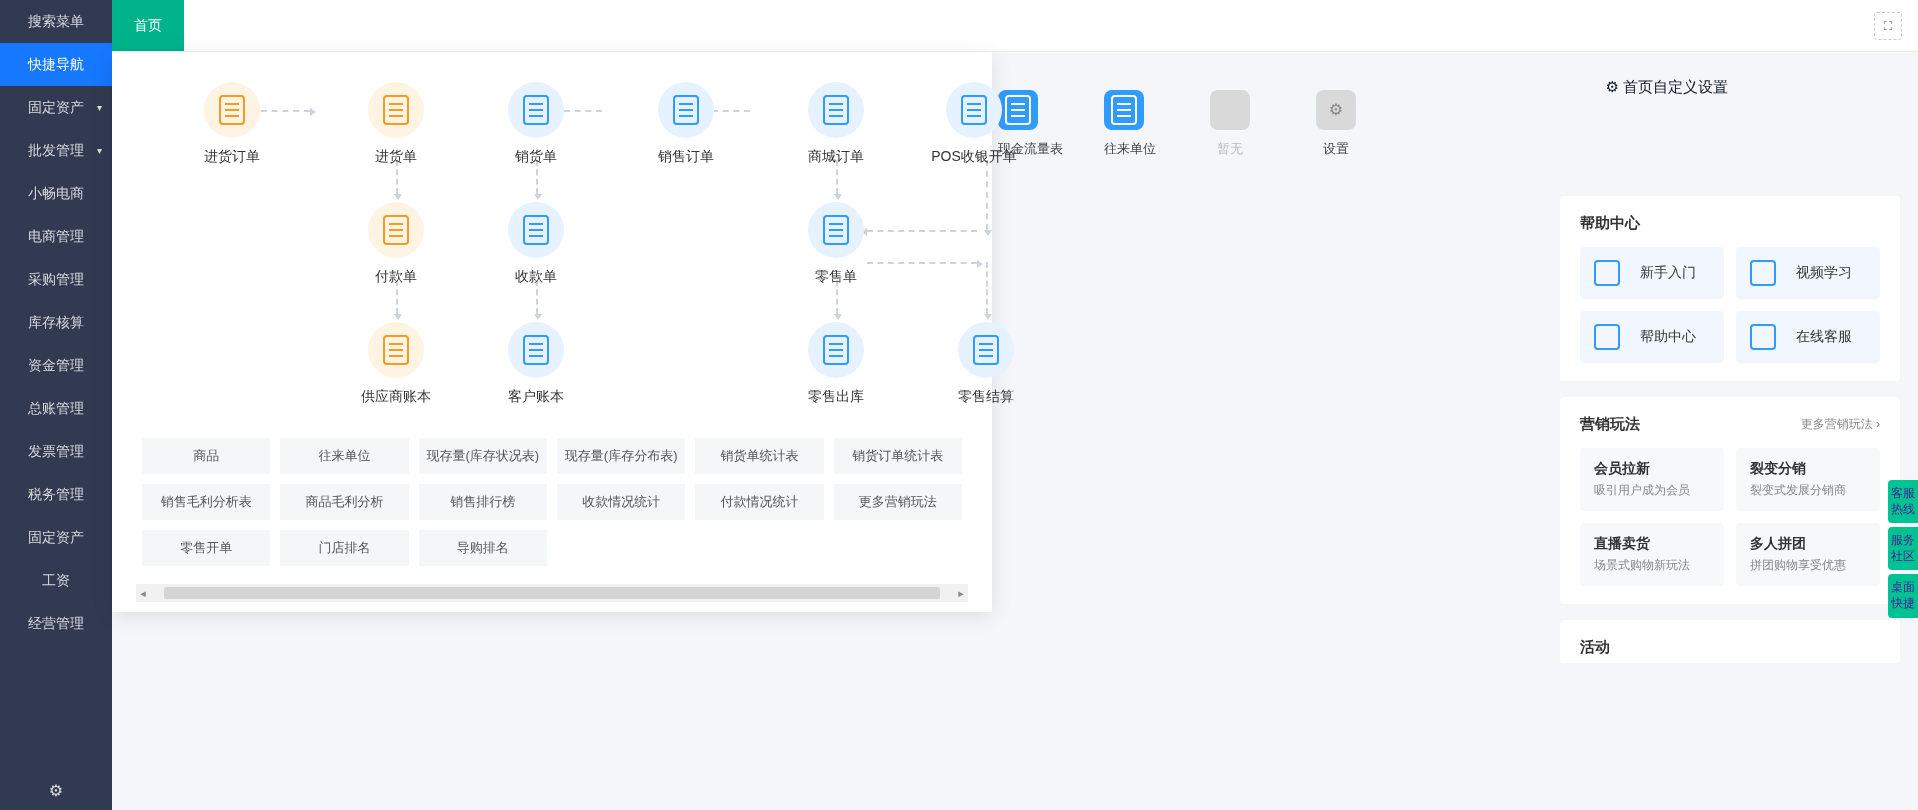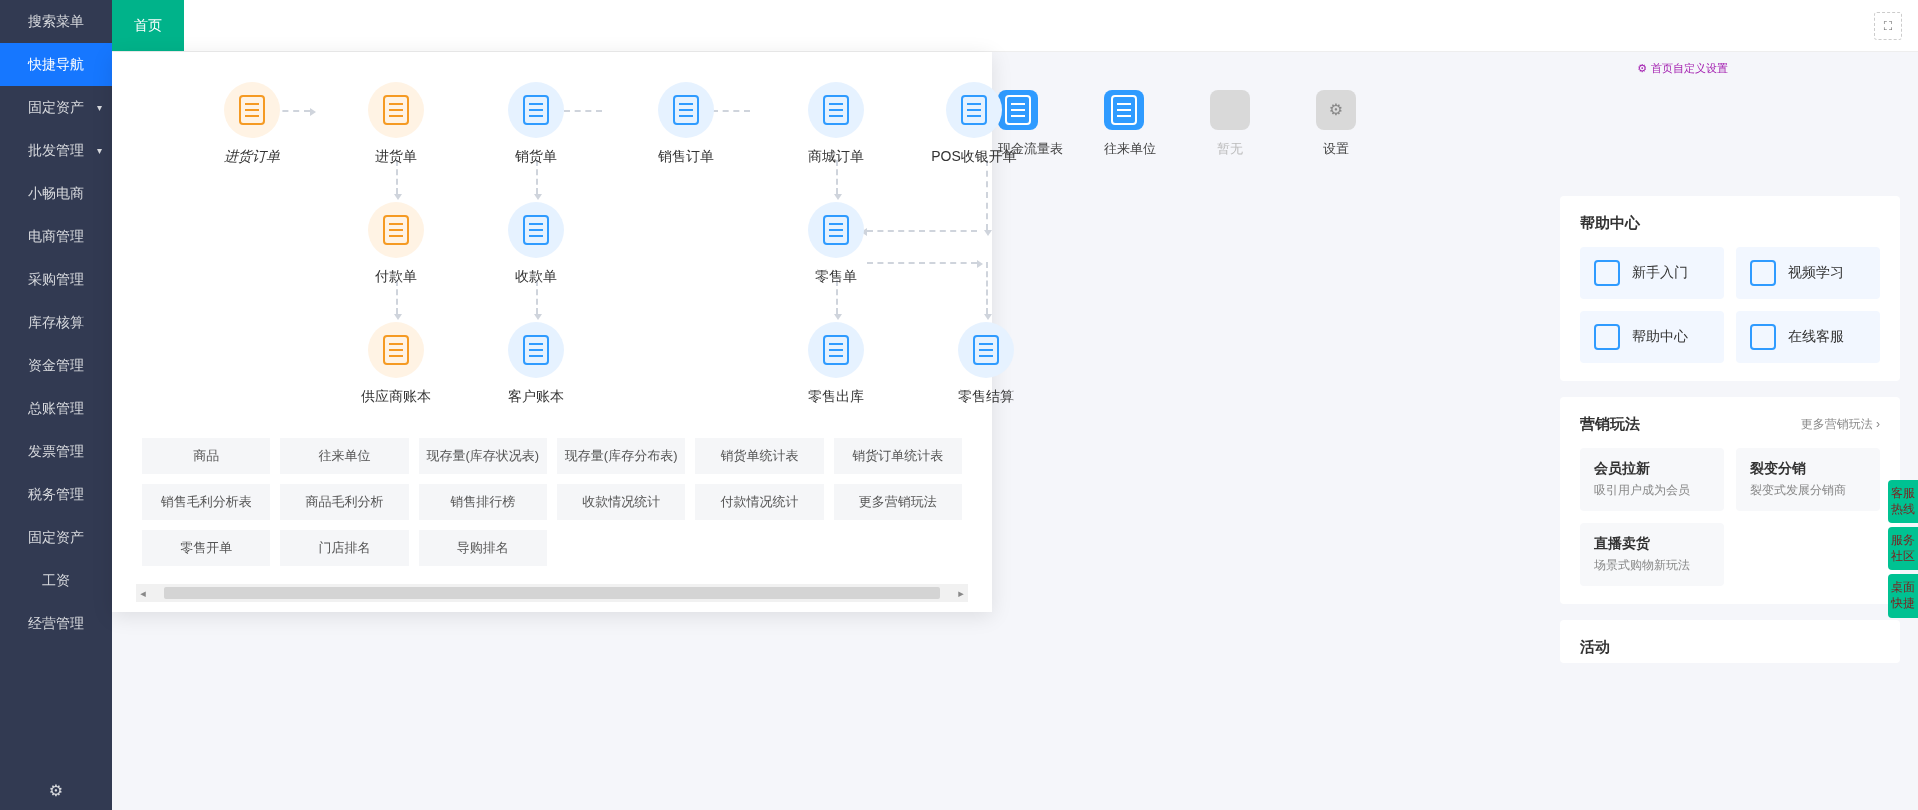--- a/index.html
+++ b/index.html
@@ -56,34 +56,34 @@
     .card-head { display: flex; justify-content: space-between; align-items: center; margin-bottom: 14px; }
     .card-title { font-size: 15px; font-weight: 600; color: #333; }
     .card-more { font-size: 12px; color: #888; cursor: pointer; }
     .shortcuts-row { position: absolute; left: 998px; top: 76px; right: 220px; height: 95px; display: flex; gap: 66px; align-items: center; }
     .shortcut { width: 40px; text-align: center; }
     .sc-icon { width: 40px; height: 40px; border-radius: 8px; margin: 0 auto 10px; display: flex; align-items: center; justify-content: center; color: #fff; }
     .sc-label { font-size: 13px; color: #444; white-space: nowrap; }
     .sc-blue { background: #2f9bff; }
     .sc-gray { background: #d9d9d9; }
 
-    .settings-link { position: absolute; top: 61px; right: 190px; font-size: 11px; color: #a21caf; cursor: pointer; }
+    .settings-link { position: absolute; top: 78px; right: 190px; font-size: 15px; color: #0f172a; cursor: pointer; }
     .settings-link::before { content: "⚙"; margin-right: 4px; }
 
     .help-grid, .mkt-grid { display: grid; grid-template-columns: 1fr 1fr; gap: 12px; }
-    .help-item { background: #f2f7ff; border-radius: 4px; height: 52px; display: flex; align-items: center; padding: 0 14px; gap: 12px; cursor: pointer; font-size: 14px; color: #333; }
+    .help-item { background: #f2f7ff; border-radius: 4px; height: 52px; display: flex; align-items: center; padding: 0 14px; gap: 20px; cursor: pointer; font-size: 14px; color: #333; }
     .help-ic { width: 26px; height: 26px; border: 2px solid #2f9bff; border-radius: 4px; }
 
     .mkt-item { background: #f7f8fa; border-radius: 4px; padding: 12px 14px; cursor: pointer; }
     .mkt-title { font-size: 14px; font-weight: 700; color: #333; margin-bottom: 4px; }
     .mkt-sub { font-size: 12px; color: #888; }
 
     
     .float-btns { position: absolute; right: 0; top: 480px; width: 30px; display: flex; flex-direction: column; gap: 4px; z-index: 40; }
-    .float-btn { background: #00c292; color: #7f1d1d; font-size: 12px; text-align: center; padding: 6px 3px; border-radius: 4px 0 0 4px; cursor: pointer; line-height: 1.3; }
+    .float-btn { background: #00c292; color: #4c1d95; font-size: 12px; text-align: center; padding: 6px 3px; border-radius: 4px 0 0 4px; cursor: pointer; line-height: 1.3; }
   </style>
 </head>
 <body>
 
 <div class="sidebar">
   <div class="sidebar-item">
       <span>搜索菜单</span>
     </div>
   <div class="sidebar-item active">
       <span>快捷导航</span>
@@ -202,20 +202,24 @@
           <div class="mkt-title">会员拉新</div>
           <div class="mkt-sub">吸引用户成为会员</div>
         </div>
       <div class="mkt-item">
           <div class="mkt-title">裂变分销</div>
           <div class="mkt-sub">裂变式发展分销商</div>
         </div>
       <div class="mkt-item">
           <div class="mkt-title">直播卖货</div>
           <div class="mkt-sub">场景式购物新玩法</div>
+        </div>
+      <div class="mkt-item">
+          <div class="mkt-title">多人拼团</div>
+          <div class="mkt-sub">拼团购物享受优惠</div>
         </div>
     </div>
   </div>
 
   <div class="card" style="padding-bottom:6px;">
     <div class="card-title">活动</div>
   </div>
 </div>
 
 <div class="flyout">
@@ -227,21 +231,21 @@
     <div class="arr v d" style="left:264px; top:78px; height:34px;"></div>
     <div class="arr v d" style="left:404px; top:78px; height:34px;"></div>
     <div class="arr v d" style="left:704px; top:78px; height:34px;"></div>
     <div class="arr h l" style="left:735px; top:148px; width:110px;"></div>
     <div class="arr v d" style="left:854px; top:78px; height:70px;"></div>
     <div class="arr v d" style="left:264px; top:198px; height:34px;"></div>
     <div class="arr v d" style="left:404px; top:198px; height:34px;"></div>
     <div class="arr v d" style="left:704px; top:198px; height:34px;"></div>
     <div class="arr h r" style="left:735px; top:180px; width:110px;"></div>
     <div class="arr v d" style="left:854px; top:180px; height:52px;"></div>
-  <div class="flow-node" style="left: 46px; top: 0px; font-style: italic;">
+  <div class="flow-node" style="left: 26px; top: 0px;">
         <div class="flow-icon ic-orange">
           <div class="glyph"></div>
         </div>
         <div class="flow-label">进货订单</div>
       </div>
       <div class="flow-node" style="left: 190px; top: 0px;">
         <div class="flow-icon ic-orange">
           <div class="glyph"></div>
         </div>
         <div class="flow-label">进货单</div>

